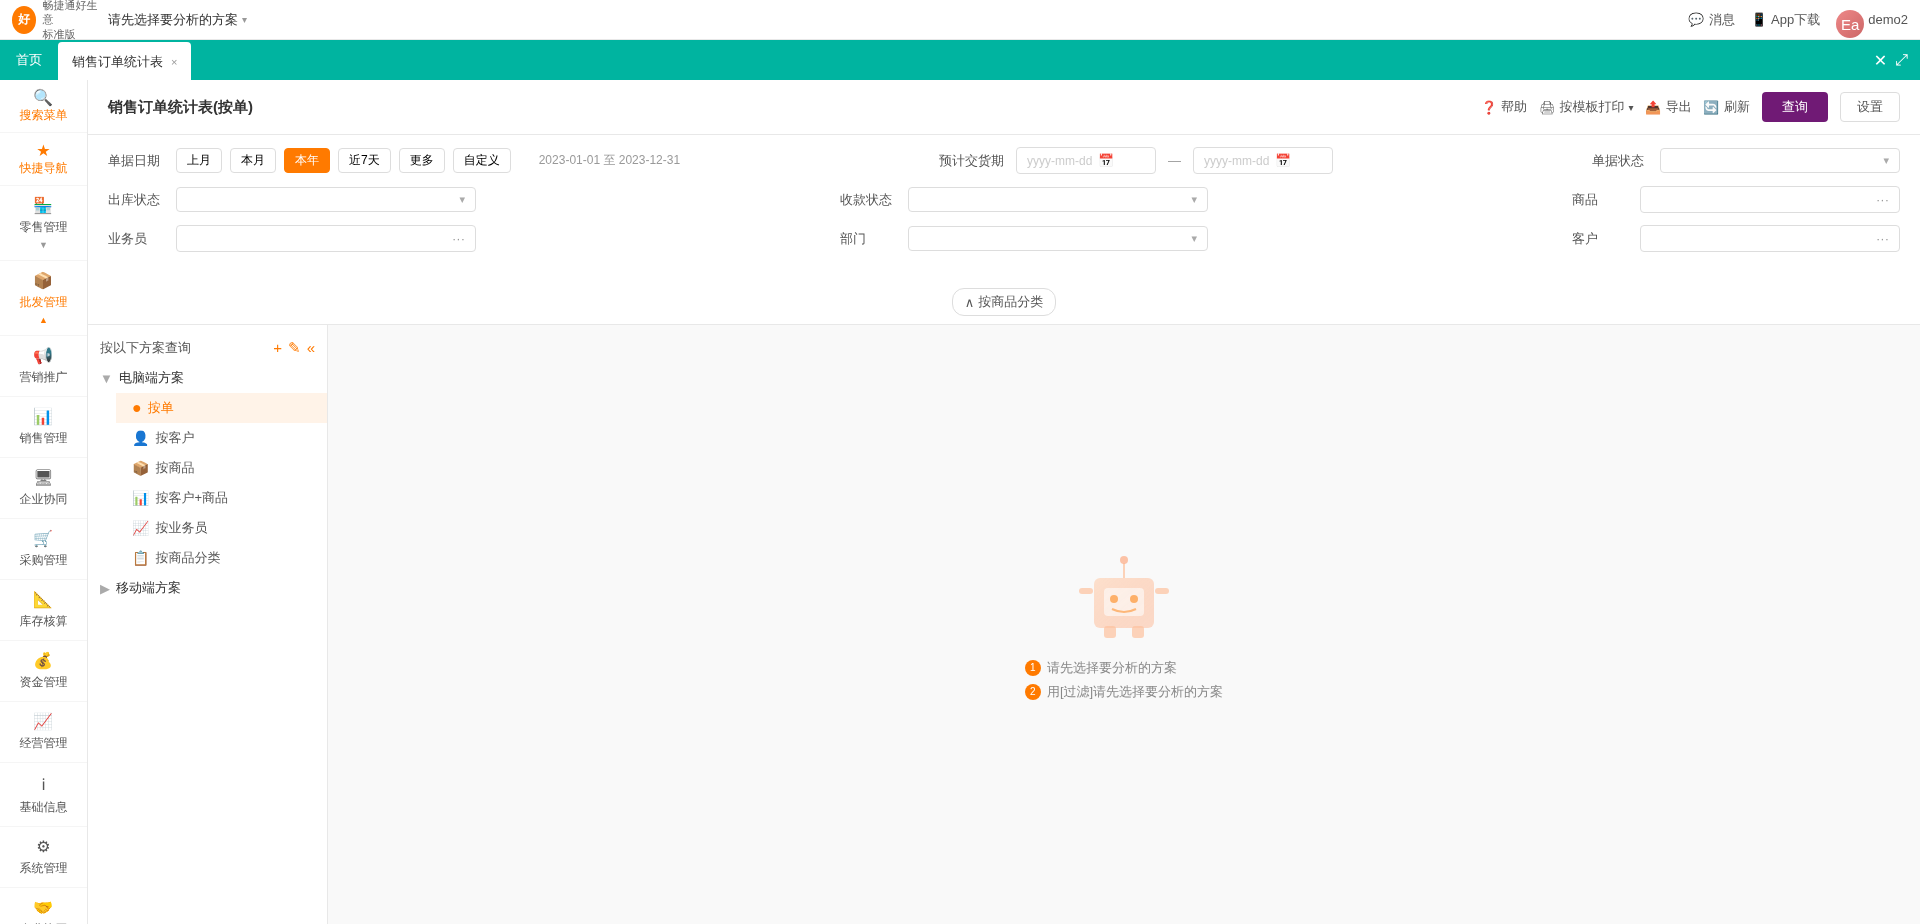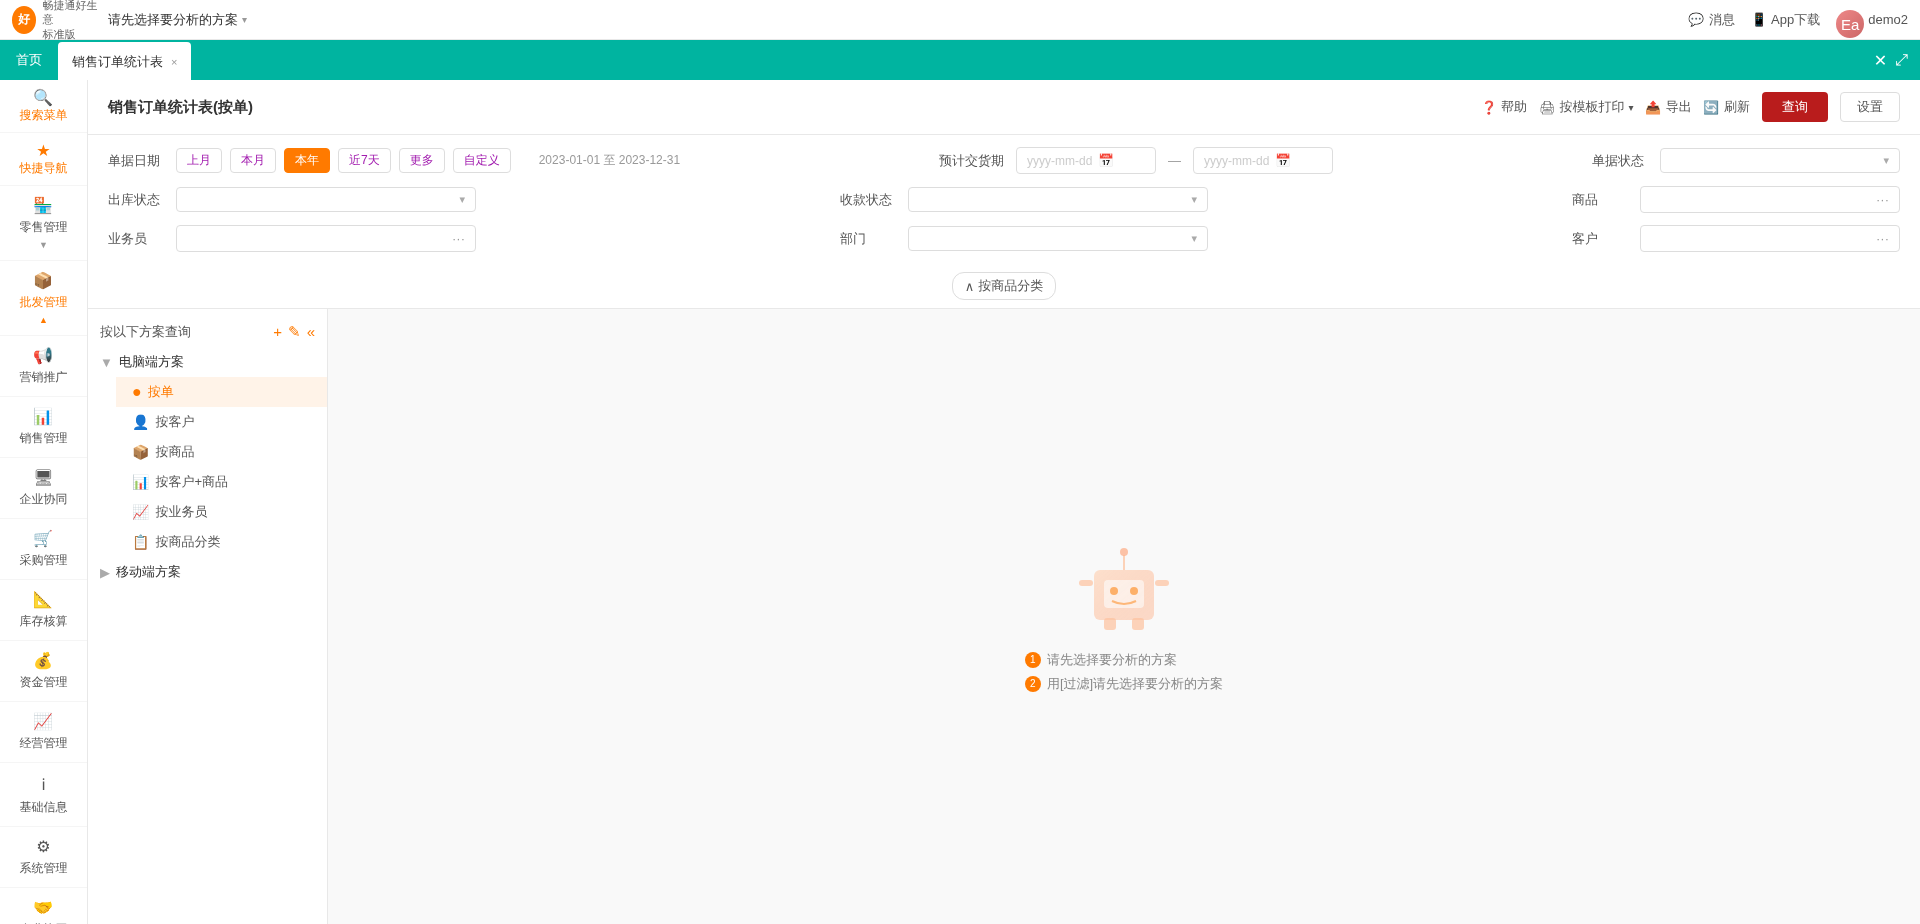--- a/index.html
+++ b/index.html
@@ -155,21 +155,21 @@
       justify-content: space-between;
       border-bottom: 1px solid #e8e8e8;
     }
     .page-title { font-size: 15px; font-weight: 600; color: #333; }
     .page-header-actions { display: flex; align-items: center; gap: 12px; }
     .header-action-btn {
       display: flex; align-items: center; gap: 4px;
       color: #555; font-size: 13px; cursor: pointer;
     }
     .btn-query {
-      background: #b91c1c; color: #fff; border: none;
+      background: #701a75; color: #fff; border: none;
       padding: 6px 20px; border-radius: 4px; cursor: pointer; font-size: 13px;
     }
     .btn-setting {
       background: #fff; color: #555; border: 1px solid #ddd;
       padding: 5px 16px; border-radius: 4px; cursor: pointer; font-size: 13px;
     }
     .filter-row {
       display: flex;
       align-items: center;
       gap: 12px;
@@ -177,21 +177,21 @@
     }
     .filter-row:last-child { margin-bottom: 0; }
     .filter-label {
       color: #555; font-size: 13px; white-space: nowrap; min-width: 56px;
     }
     .filter-date-group {
       display: flex; align-items: center; gap: 8px;
     }
     .date-btn {
       padding: 3px 10px; border-radius: 4px; border: 1px solid #ddd;
-      background: #fff; color: #a21caf; cursor: pointer; font-size: 12px;
+      background: #fff; color: #000000; cursor: pointer; font-size: 12px;
     }
     .date-btn.active {
       background: #ff7a00; color: #fff; border-color: #ff7a00;
     }
     .date-range-text { font-size: 12px; color: #999; margin-left: 20px; }
     .filter-input {
       border: 1px solid #ddd; border-radius: 4px; padding: 5px 10px;
       font-size: 13px; color: #333; background: #fff;
       display: flex; align-items: center; gap: 4px;
     }
@@ -482,21 +482,21 @@
             <span class="filter-chevron">▾</span>
           </div>
           <div style="flex:1"></div>
           <span class="filter-label">商品</span>
           <div class="filter-input" style="min-width:260px">
             <span style="flex:1"></span>
             <span class="filter-dots">···</span>
           </div>
         </div>
 
-        <div class="filter-row" style="margin-bottom:12px">
+        <div class="filter-row" style="margin-bottom:28px">
           <span class="filter-label">业务员</span>
           <div class="filter-input" style="min-width:300px">
             <span style="flex:1"></span>
             <span class="filter-dots">···</span>
           </div>
           <div style="flex:1"></div>
           <span class="filter-label">部门</span>
           <div class="filter-select" style="min-width:300px;justify-content:space-between">
             <span></span>
             <span class="filter-chevron">▾</span>

